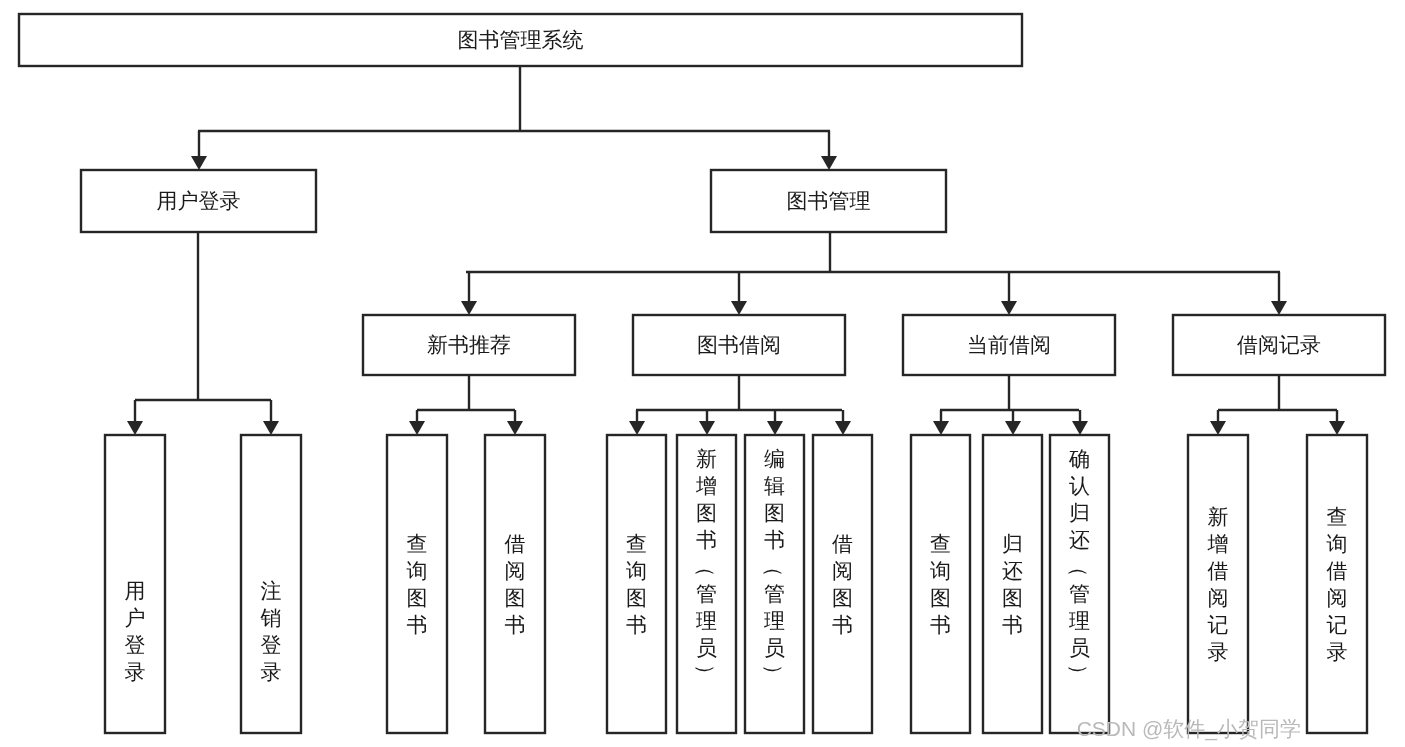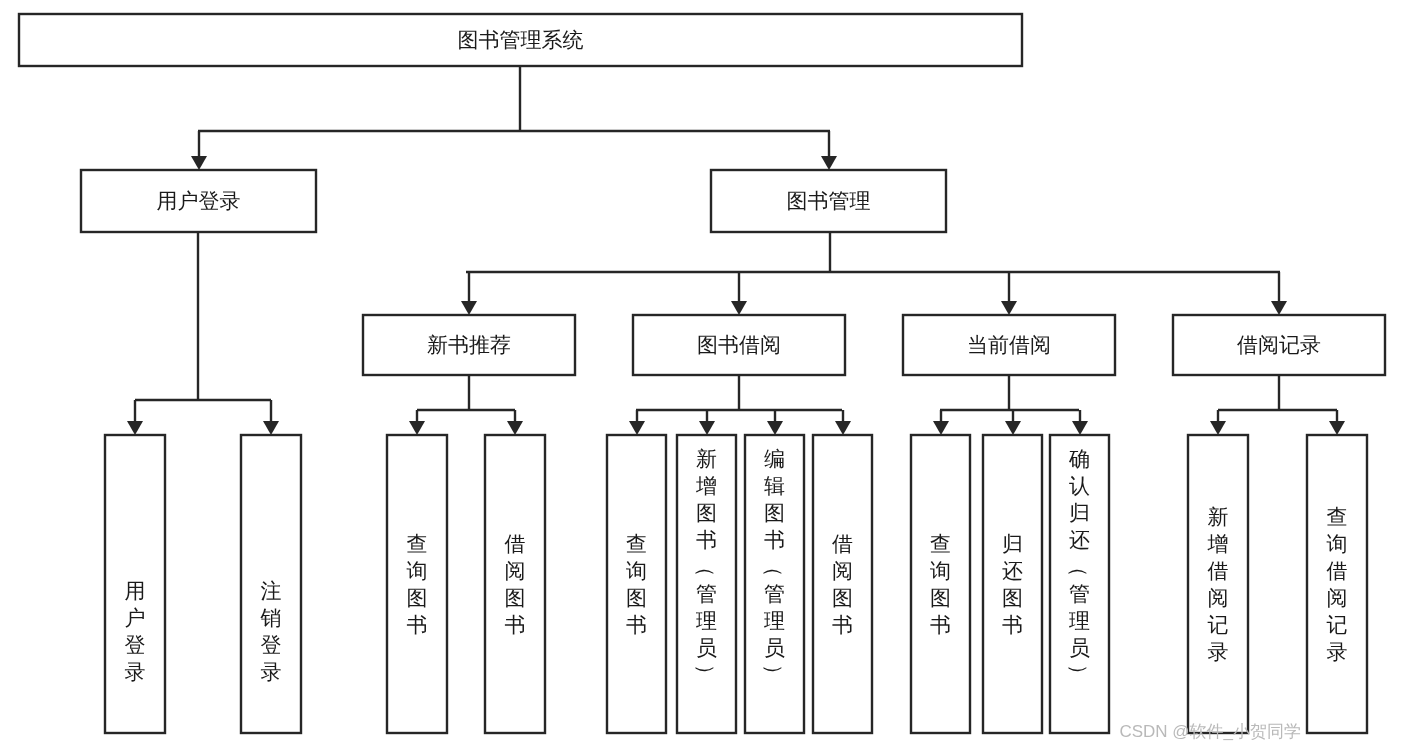--- a/index.html
+++ b/index.html
@@ -46,21 +46,21 @@
     font-size: 21px;
     fill: #1a1a1a;
     text-anchor: middle;
     dominant-baseline: middle;
   }
   .watermark-text {
     position: absolute;
     right: 10px;
     bottom: 4px;
     font-family: "Liberation Sans", "DejaVu Sans", sans-serif;
-    font-size: 17px;
+    font-size: 21px;
     color: #b9b9b9;
     white-space: nowrap;
     pointer-events: none;
   }
 </style>
 </head>
 <body>
 
 <div id="diagram-root">
   <svg id="tree-svg" viewBox="0 0 1405 747">

